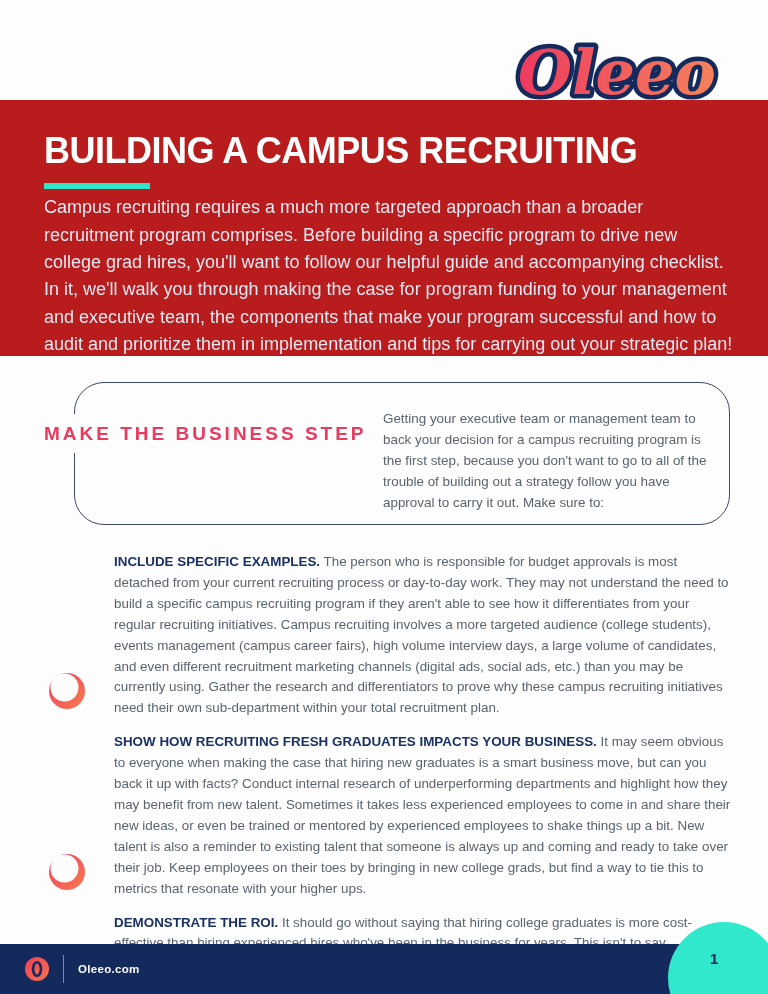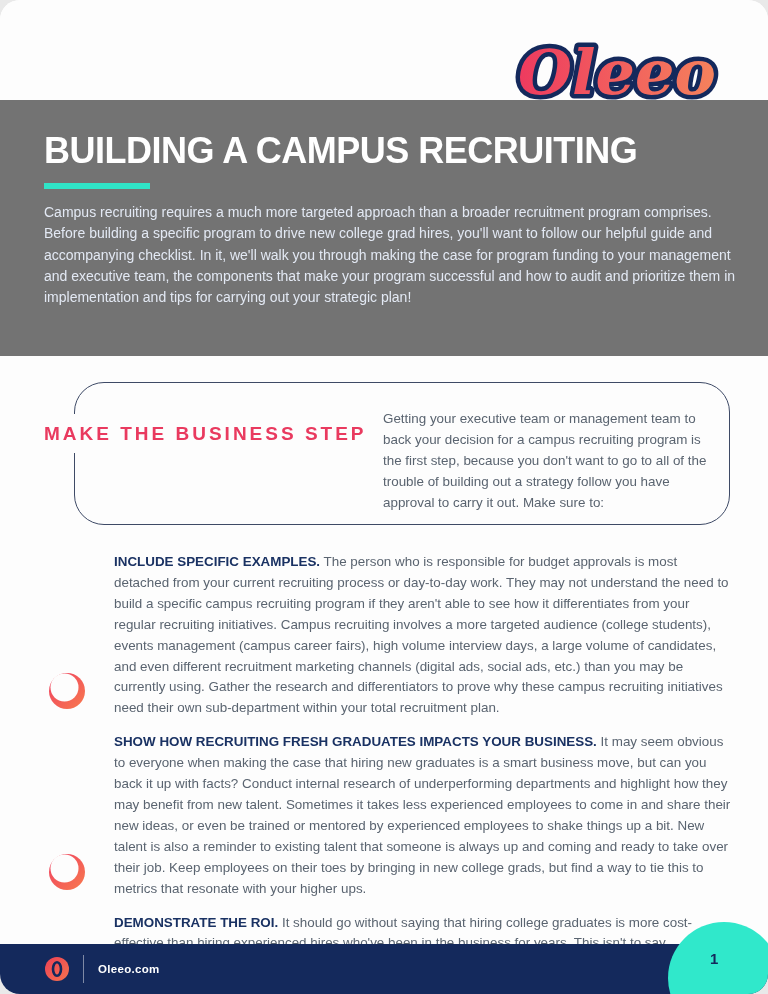--- a/index.html
+++ b/index.html
@@ -1,37 +1,37 @@
 <!DOCTYPE html>
 <html><head>
 <meta charset="utf-8">
 <style>
   * { margin:0; padding:0; box-sizing:border-box; }
   html,body { background:#e9e9e9; }
   body { font-family:"Liberation Sans", sans-serif; }
   .page {
     position:relative; width:768px; height:994px; margin:0 auto;
-    background:#fdfdfd; overflow:hidden;border-radius:20px;
+    background:#fdfdfd; overflow:hidden;
   }
   
   .top-band { position:absolute; top:0; left:0; width:768px; height:100px; background:#fdfdfd; }
   .logo { position:absolute; top:22px; right:18px; z-index:5; }
   .logo svg text { font-family:"DejaVu Serif", serif; font-weight:bold; font-style:italic; }
   
   .header {
     position:absolute; top:100px; left:0; width:768px; height:256px;
-    background:#737373; color:#fff; padding:32px 40px 0 44px;
+    background:#b91c1c; color:#fff; padding:32px 40px 0 44px;
   }
   .title {
     font-size:36px; line-height:1.06; font-weight:800; letter-spacing:-0.5px;
     color:#ffffff; text-transform:uppercase;
   }
   .title-rule { width:106px; height:6px; background:#30E4C7; margin-top:13px; }
   .intro {
-    margin-top:13px; width:692px; font-size:14px; line-height:1.52; color:#E3E9F4;
+    margin-top:5px; width:692px; font-size:18px; line-height:1.52; color:#E3E9F4;
   }
   
   .step-box {
     position:absolute; top:382px; left:74px; width:656px; height:143px;
     border:1.6px solid #3E4A66; border-radius:30px; background:transparent;
   }
   .step-heading {
     position:absolute; top:414px; left:44px; z-index:2;
     background:#fdfdfd; padding:6px 16px 8px 0;
   }
@@ -43,21 +43,21 @@
   }
   
   .checklist { position:absolute; top:552px; left:44px; width:688px; }
   .check-item { display:flex; align-items:flex-end; margin-bottom:13px; }
   .check-icon { flex:0 0 70px; padding-top:2px; }
   .check-text { flex:1; font-size:13.4px; line-height:1.56; color:#5A6470; }
   .check-text b { color:#1A3263; font-weight:bold; }
   
   .footer {
     position:absolute; left:0; bottom:0; width:768px; height:50px;
-    background:#14295C; display:flex; align-items:center; padding-left:44px;
+    background:#14295C; display:flex; align-items:center; padding-left:24px;
   }
   .footer-divider { width:1px; height:28px; background:rgba(255,255,255,0.45); margin:0 14px 0 13px; }
   .footer-site { color:#ffffff; font-size:11.5px; font-weight:bold; letter-spacing:0.3px; text-decoration:none; }
   .page-circle {
     position:absolute; left:668px; top:922px; width:112px; height:112px;
     border-radius:50%; background:#30E8CB; z-index:6;
   }
   .page-num {
     position:absolute; left:42px; top:28px; color:#14295C;
     font-size:15px; font-weight:bold;

